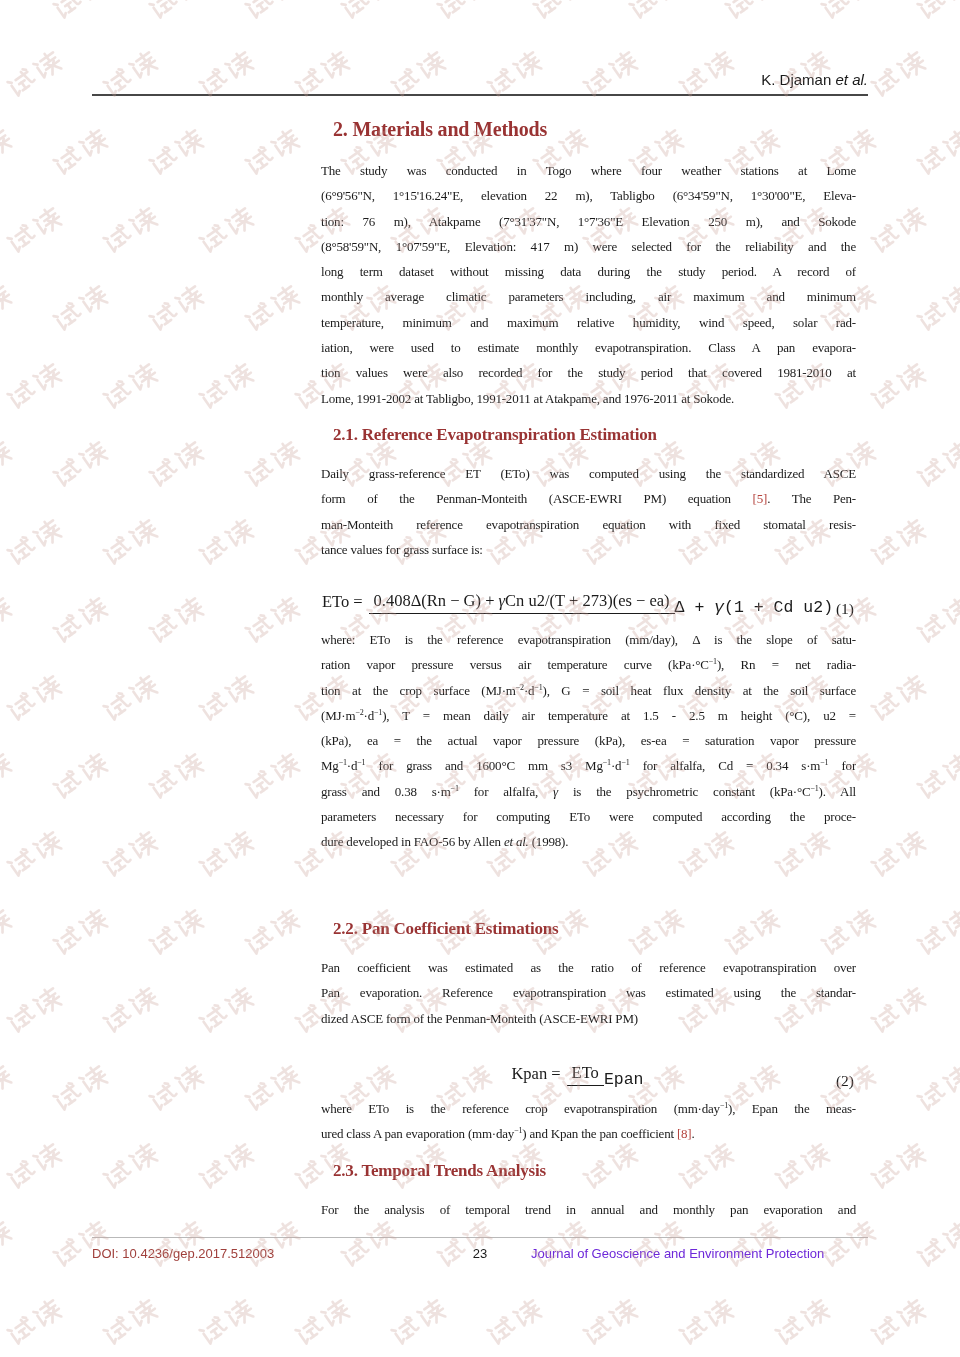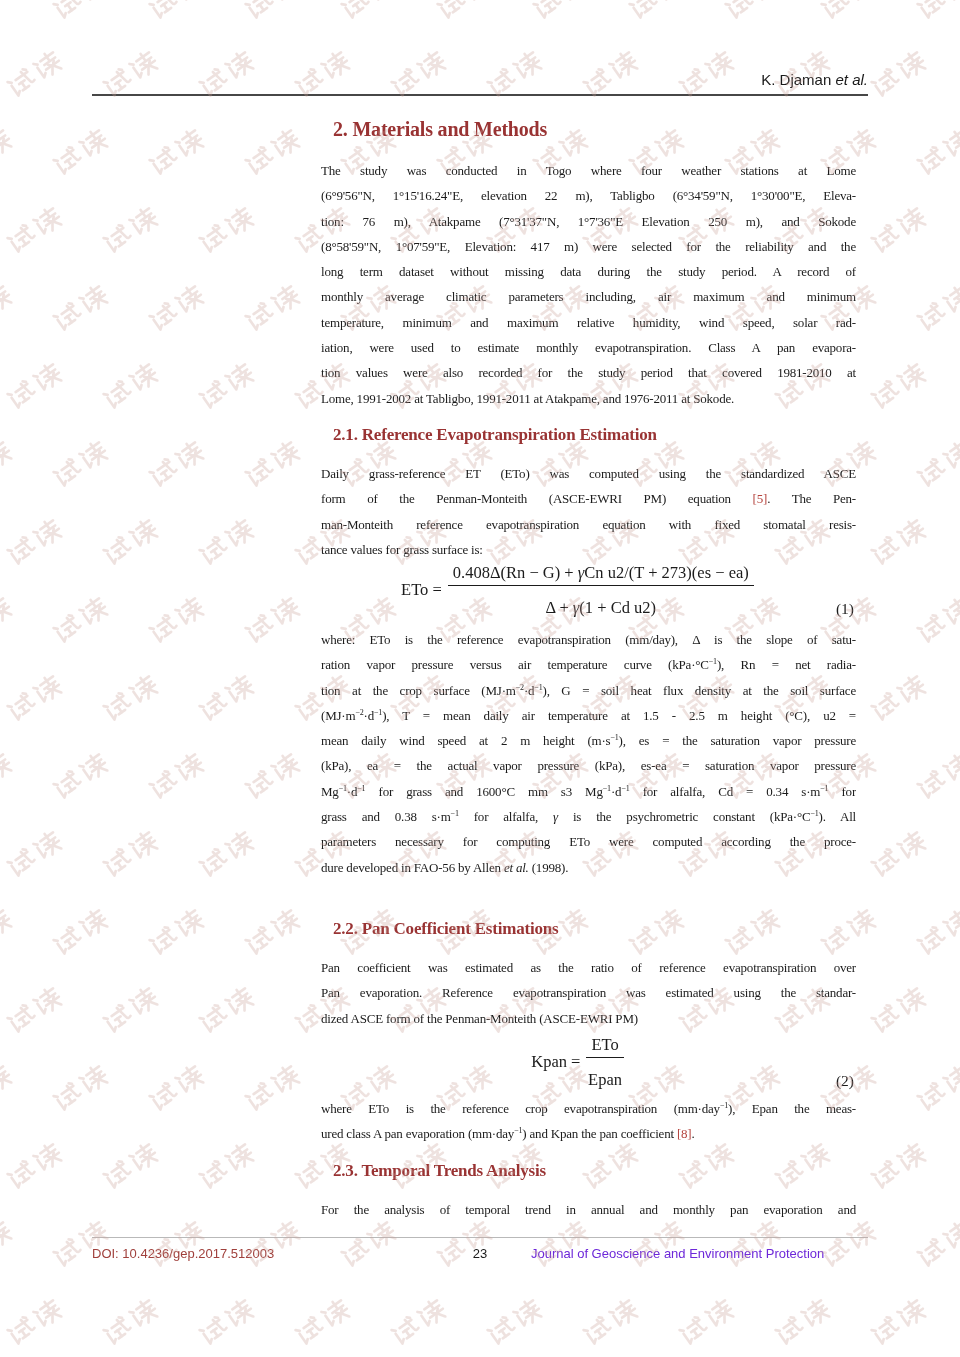--- a/index.html
+++ b/index.html
@@ -53,23 +53,23 @@
 
   
   .equation {
     left:319px; width:535px;
     display:flex; align-items:flex-end;
     font-size:16.5px;
   }
   .eq-body {
     flex:1; display:flex; justify-content:center; align-items:center; gap:6px;
   }
-  .frac { display:inline-flex; flex-direction:column; align-items:center; line-height:1.3; }
+  .frac { display:inline-flex; flex-direction:row; align-items:center; line-height:1.3; }
   .frac .fnum { padding:0 5px 1px; border-bottom:1.4px solid #1b1b1b; }
-  .frac .fden { padding-top:11px; }
+  .frac .fden { padding-top:11px;font-family:Liberation Mono, monospace; }
   .eq-num { font-size:15.5px; }
 
   
   #footer-rule {
     top:1237px; left:92px; width:776px; height:1px;
     background:#b9b9b9;
   }
   #footer {
     top:1246px; left:92px; width:776px;
     display:flex; align-items:baseline;
@@ -153,21 +153,20 @@
     </span>
   </div>
   <div class="eq-num">(1)</div>
 </div>
 
 <div class="abs para" style="top:627px">
     <div class="pline">where: ETo is the reference evapotranspiration (mm/day), Δ is the slope of satu-</div>
     <div class="pline">ration vapor pressure versus air temperature curve (kPa·°C<sup>−1</sup>), Rn = net radia-</div>
     <div class="pline">tion at the crop surface (MJ·m<sup>−2</sup>·d<sup>−1</sup>), G = soil heat flux density at the soil surface</div>
     <div class="pline">(MJ·m<sup>−2</sup>·d<sup>−1</sup>), T = mean daily air temperature at 1.5 - 2.5 m height (°C), u2 =</div>
-    <div class="pline">mean daily wind speed at 2 m height (m·s<sup>−1</sup>), es = the saturation vapor pressure</div>
     <div class="pline">(kPa), ea = the actual vapor pressure (kPa), es-ea = saturation vapor pressure</div>
     <div class="pline">Mg<sup>−1</sup>·d<sup>−1</sup> for grass and 1600°C mm s3 Mg<sup>−1</sup>·d<sup>−1</sup> for alfalfa, Cd = 0.34 s·m<sup>−1</sup> for</div>
     <div class="pline">grass and 0.38 s·m<sup>−1</sup> for alfalfa, <em>γ</em> is the psychrometric constant (kPa·°C<sup>−1</sup>). All</div>
     <div class="pline">parameters necessary for computing ETo were computed according the proce-</div>
     <div class="pline last">dure developed in FAO-56 by Allen <em>et al.</em> (1998).</div>
   </div>
 
 <div class="abs h2" style="top:919px">2.2. Pan Coefficient Estimations</div>
 <div class="abs para" style="top:955px">
     <div class="pline">Pan coefficient was estimated as the ratio of reference evapotranspiration over</div>

